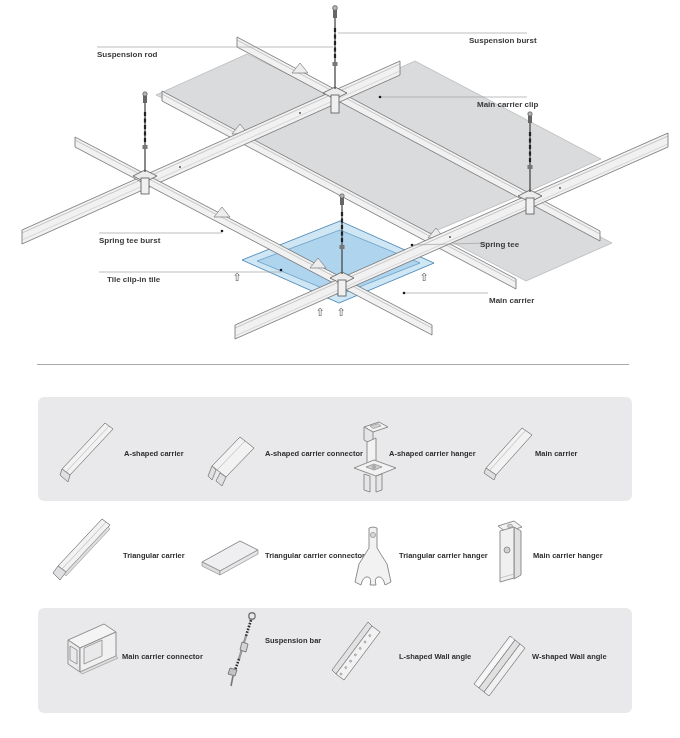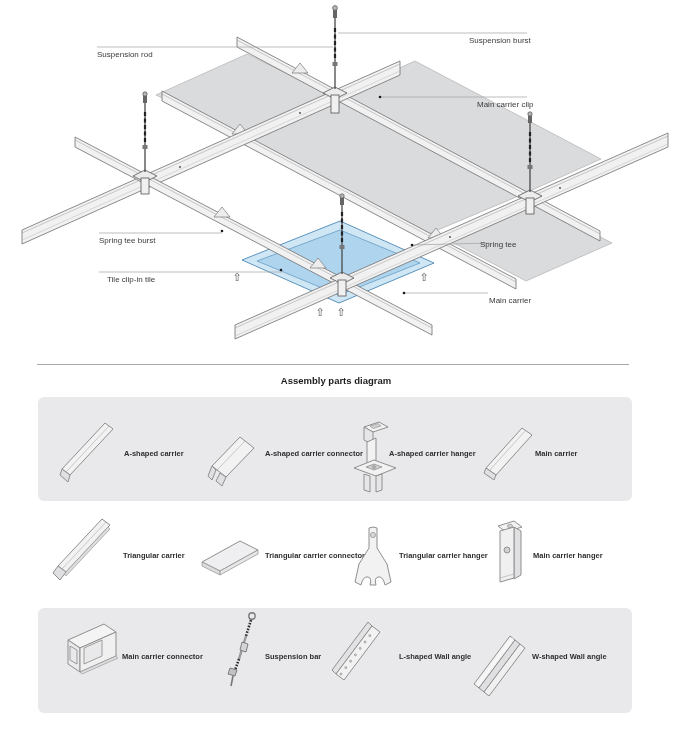--- a/index.html
+++ b/index.html
@@ -1,20 +1,20 @@
 <!DOCTYPE html>
 <html><head>
 <meta charset="utf-8">
 <style>
   html,body{margin:0;padding:0;background:#fff;}
   .page{position:relative;width:680px;height:738px;background:#fff;overflow:hidden;
         font-family:"Liberation Sans","DejaVu Sans",sans-serif;}
   .abs{position:absolute;}
   svg{display:block;}
-  .dlabel{position:absolute;font-size:8px;color:#3a3a3a;white-space:nowrap;line-height:9px;}
+  .dlabel{position:absolute;font-size:8px;color:#3a3a3a;white-space:nowrap;line-height:9px;font-weight:bold;}
   .caption{position:absolute;left:30px;top:340px;width:650px;text-align:center;
            font-size:8.5px;color:#4a4a4a;}
   .divider{position:absolute;left:37px;top:364px;width:592px;height:0;
            border-top:1px solid #a9a9a9;}
   .heading{position:absolute;left:0;top:375px;width:672px;text-align:center;
            font-size:9.5px;font-weight:bold;color:#1d1d1d;}
   .band{position:absolute;left:38px;width:594px;background:#e9e9eb;border-radius:6px;}
   .band1{top:397px;height:104px;}
   .band3{top:608px;height:105px;}
   .plabel{position:absolute;font-size:7.5px;font-weight:bold;color:#2e2e2e;white-space:nowrap;}
@@ -139,21 +139,20 @@
   <div class="dlabel" style="left:97px;top:50px">Suspension rod</div>
   <div class="dlabel" style="left:469px;top:36px">Suspension burst</div>
   <div class="dlabel" style="left:477px;top:100px">Main carrier clip</div>
   <div class="dlabel" style="left:99px;top:236px">Spring tee burst</div>
   <div class="dlabel" style="left:480px;top:240px">Spring tee</div>
   <div class="dlabel" style="left:107px;top:275px">Tile clip-in tile</div>
   <div class="dlabel" style="left:489px;top:296px">Main carrier</div>
 
 
   <div class="divider"></div>
-  <div class="heading">Assembly parts diagram</div>
 
   <div class="band band1"></div>
   <div class="band band3"></div>
 
   <svg class="picon" style="left:58px;top:414px" width="64" height="72" viewBox="0 0 64 72">
     <polygon points="4,55 47,9 55,15 12,61" fill="#f2f2f3" stroke="#8f8f8f"></polygon>
     <line x1="8" y1="58" x2="51" y2="12" stroke="#aaa" stroke-width="0.6"></line>
     <polygon points="4,55 12,61 10,68 2,61" fill="#e0e0e2" stroke="#8f8f8f"></polygon>
   </svg>
   <div class="plabel" style="left:124px;top:449px">A-shaped carrier</div>
@@ -229,21 +228,21 @@
 
   <svg class="picon" style="left:210px;top:608px" width="58" height="84" viewBox="0 0 58 84">
     <circle cx="42" cy="8" r="3.2" fill="none" stroke="#777" stroke-width="1.4"></circle>
     <line x1="41" y1="12" x2="36" y2="28" stroke="#2e2e2e" stroke-width="2.6" stroke-dasharray="1.6 1.4"></line>
     <line x1="36" y1="28" x2="29" y2="51" stroke="#999" stroke-width="2.4"></line>
     <polygon points="32,34 38,36 36,44 30,42" fill="#d4d4d6" stroke="#666" stroke-width="0.8"></polygon>
     <line x1="29" y1="51" x2="23" y2="68" stroke="#2e2e2e" stroke-width="2.6" stroke-dasharray="1.6 1.4"></line>
     <polygon points="20,60 27,62 25,68 18,66" fill="#c2c2c4" stroke="#666" stroke-width="0.8"></polygon>
     <line x1="23" y1="68" x2="21" y2="78" stroke="#777" stroke-width="1.6"></line>
   </svg>
-  <div class="plabel" style="left:265px;top:652px">Suspension bar</div>
+  <div class="plabel" style="left:265px;top:636px">Suspension bar</div>
 
   <svg class="picon" style="left:332px;top:612px" width="58" height="80" viewBox="0 0 58 80">
     <polygon points="4,62 40,14 36,10 0,58" fill="#e2e2e4" stroke="#8f8f8f"></polygon>
     <polygon points="4,62 40,14 48,20 12,68" fill="#f2f2f3" stroke="#8f8f8f"></polygon>
     <g fill="#c4c4c6" stroke="#8a8a8a" stroke-width="0.5">
       <circle cx="9" cy="62" r="1.1"></circle>
         <circle cx="13.8" cy="55.6" r="1.1"></circle>
       <circle cx="18.6" cy="49.2" r="1.1"></circle>
         <circle cx="23.4" cy="42.8" r="1.1"></circle>
       <circle cx="28.2" cy="36.4" r="1.1"></circle>

